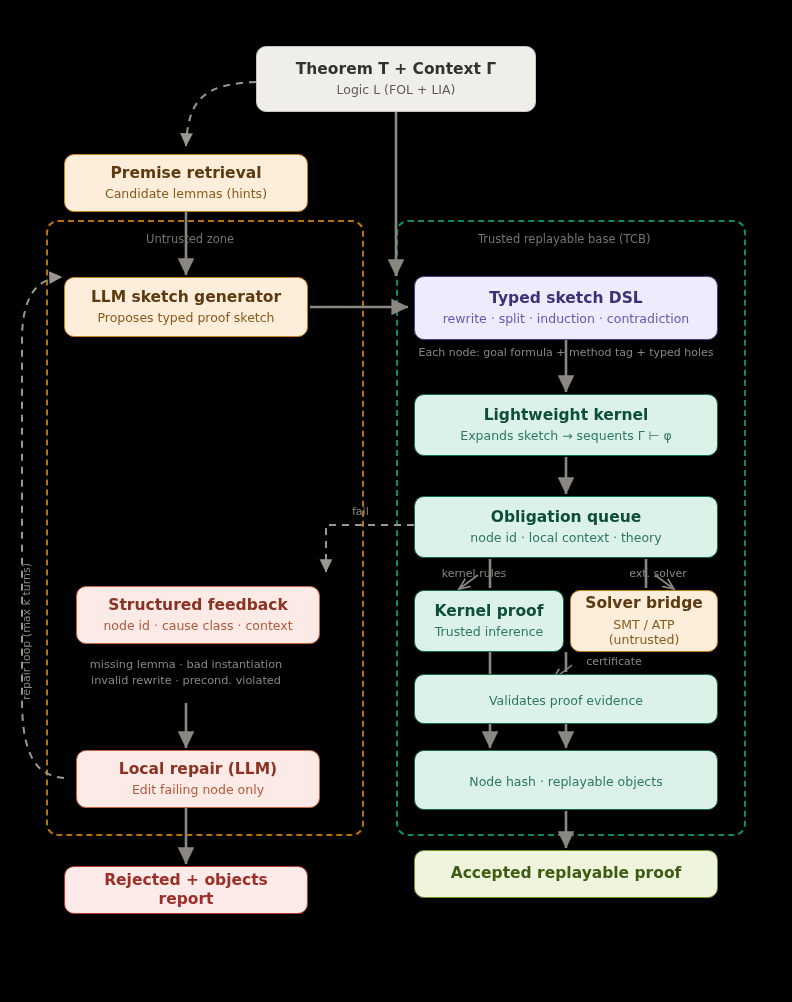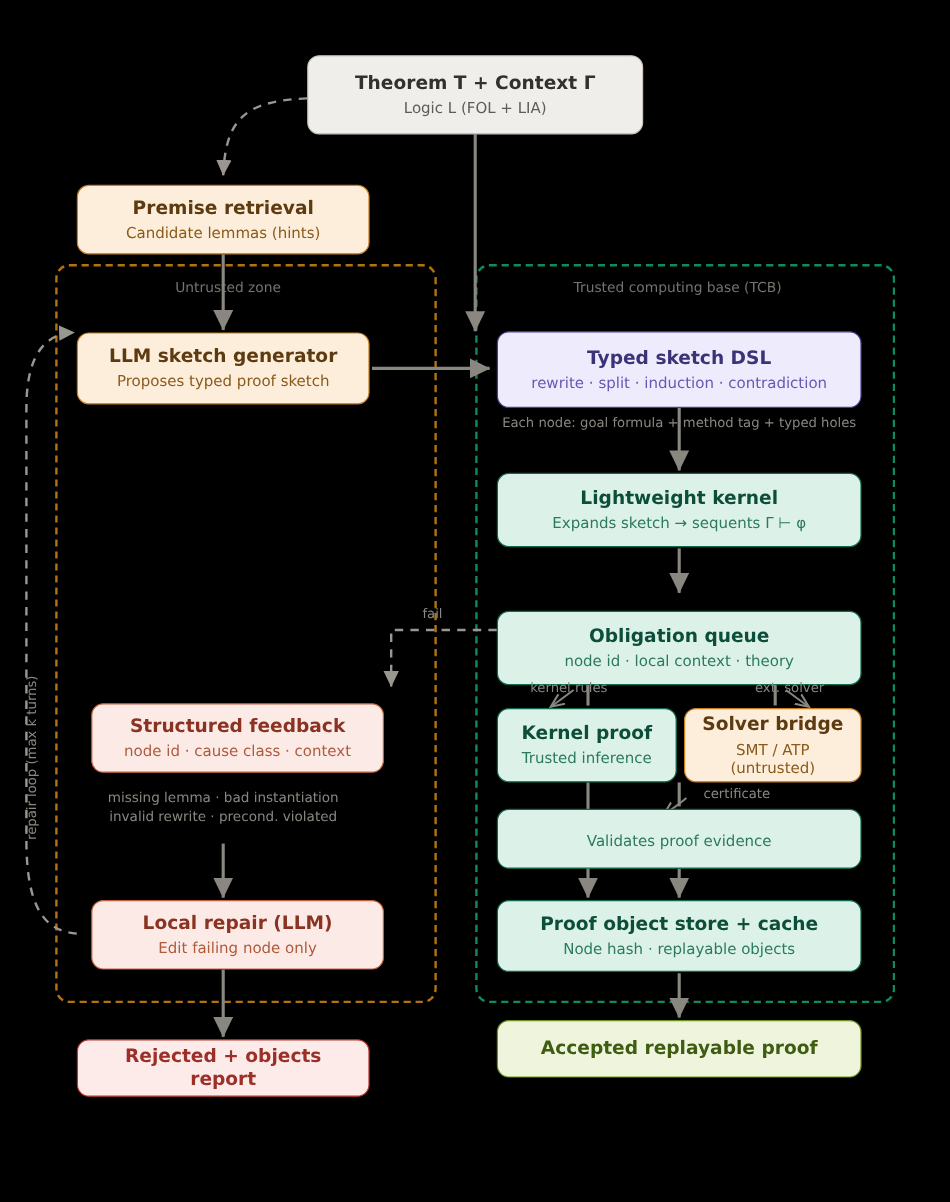--- a/index.html
+++ b/index.html
@@ -126,21 +126,21 @@
 </style>
 </head>
 <body>
 
 <div id="stage">
 
   <div class="zone zone-untrusted" style="left:46px; top:220px; width:318px; height:616px;"></div>
   <div class="zone zone-tcb" style="left:396px; top:220px; width:350px; height:616px;"></div>
 
   <div class="zonelabel" style="left:146px; top:232px;">Untrusted zone</div>
-  <div class="zonelabel" style="left:478px; top:232px;">Trusted computing base (TCB)</div>
+  <div class="zonelabel" style="left:478px; top:232px;">Trusted replayable base (TCB)</div>
 
   <svg class="layer" viewBox="0 0 792 1002">
     <defs>
       <marker id="ah" markerWidth="9" markerHeight="9" refX="6.4" refY="3.2" orient="auto" markerUnits="strokeWidth">
         <path d="M0,0 L6.6,3.2 L0,6.4 z" fill="#8a8780"></path>
       </marker>
       <marker id="ahd" markerWidth="9" markerHeight="9" refX="6.4" refY="3.2" orient="auto" markerUnits="strokeWidth">
         <path d="M0,0 L6.6,3.2 L0,6.4 z" fill="#9a9790"></path>
       </marker>
       <marker id="ahthin" markerWidth="10" markerHeight="10" refX="7" refY="3.4" orient="auto" markerUnits="strokeWidth">
@@ -216,21 +216,21 @@
     <div class="sub">rewrite · split · induction · contradiction</div>
   </div>
 
   <div class="elabel c" style="left:566px; top:346px;">Each node: goal formula + method tag + typed holes</div>
 
   <div class="node t-mint" style="left:414px; top:394px; width:304px; height:62px;">
     <div class="ttl">Lightweight kernel</div>
     <div class="sub">Expands sketch → sequents Γ ⊢ φ</div>
   </div>
 
-  <div class="node t-mint" style="left:414px; top:509px; width:304px; height:62px;">
+  <div class="node t-mint" style="left:414px; top:496px; width:304px; height:62px;">
     <div class="ttl">Obligation queue</div>
     <div class="sub">node id · local context · theory</div>
   </div>
 
   <div class="elabel c" style="left:474px; top:567px;">kernel rules</div>
   <div class="elabel c" style="left:658px; top:567px;">ext. solver</div>
 
   <div class="node t-mint" style="left:414px; top:590px; width:150px; height:62px;">
     <div class="ttl">Kernel proof</div>
     <div class="sub">Trusted inference</div>
@@ -241,21 +241,20 @@
     <div class="sub">SMT / ATP (untrusted)</div>
   </div>
 
   <div class="elabel c" style="left:614px; top:655px;">certificate</div>
 
   <div class="node t-mint" style="left:414px; top:674px; width:304px; height:50px;">
     <div class="sub">Validates proof evidence</div>
   </div>
 
   <div class="node t-mint" style="left:414px; top:750px; width:304px; height:60px;">
-    <div class="ttl">Proof object store + cache</div>
     <div class="sub">Node hash · replayable objects</div>
   </div>
 
   <div class="node t-success" style="left:414px; top:850px; width:304px; height:48px;">
     <div class="ttl">Accepted replayable proof</div>
   </div>
 
   <div class="node t-blush" style="left:64px; top:586px; width:244px; height:58px;">
     <div class="ttl">Structured feedback</div>
     <div class="sub">node id · cause class · context</div>

